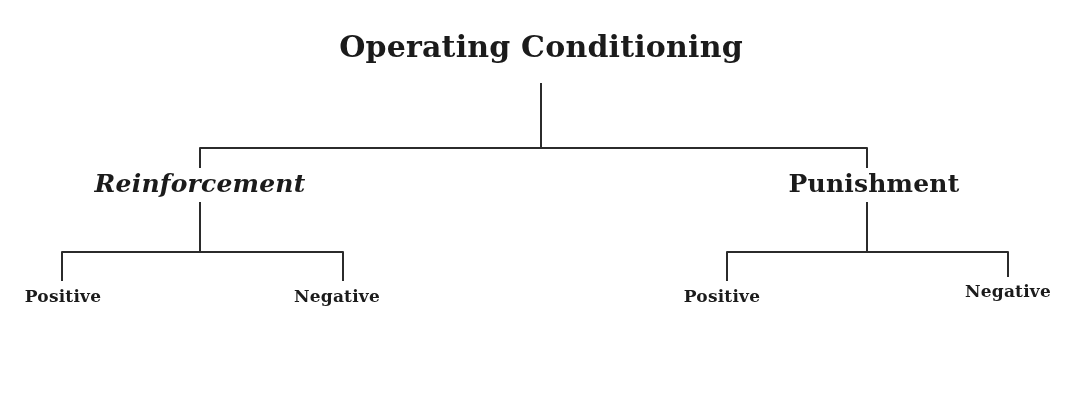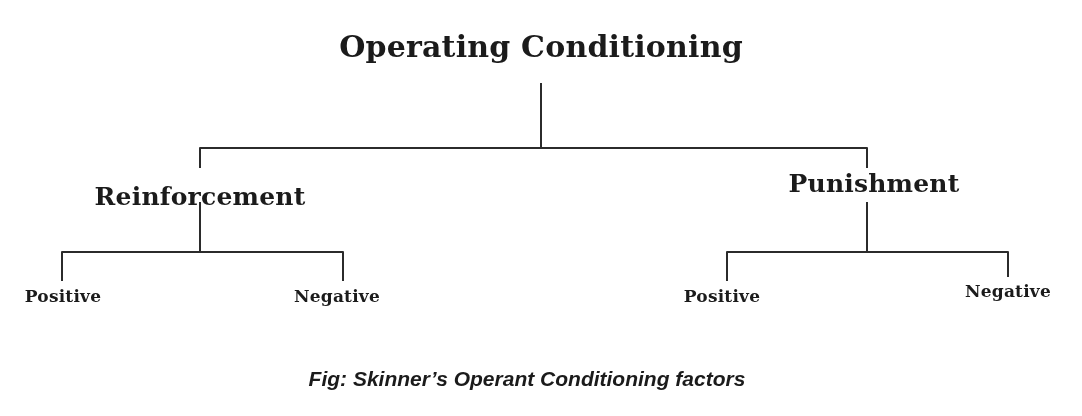--- a/index.html
+++ b/index.html
@@ -39,21 +39,21 @@
     letter-spacing: 0.2px;
   }
   .node-root {
     left: 541px;
     top: 46px;
     font-size: 30px;
   }
   .node-l2 {
     font-size: 25px;
   }
-  .node-reinforcement { left: 200px; top: 196px; }
+  .node-reinforcement { left: 200px; top: 183px; font-style: italic; }
   .node-punishment    { left: 868px; top: 183px; margin-left: 6px; }
   .node-l3 {
     font-size: 17px;
   }
   .node-r-positive { left: 63px;   top: 296px; }
   .node-r-negative { left: 337px;  top: 296px; }
   .node-p-positive { left: 722px;  top: 296px; }
   .node-p-negative { left: 1008px; top: 291px; }
   .caption {
     position: absolute;
@@ -89,15 +89,14 @@
   <div class="node node-l2 node-punishment">Punishment</div>
 
   <div class="node node-l3 node-r-positive">Positive</div>
 
   <div class="node node-l3 node-r-negative">Negative</div>
 
   <div class="node node-l3 node-p-positive">Positive</div>
 
   <div class="node node-l3 node-p-negative">Negative</div>
 
-  <div class="caption">Fig: Skinner’s Operant Conditioning factors</div>
 
 </div>
 
 </body></html>

